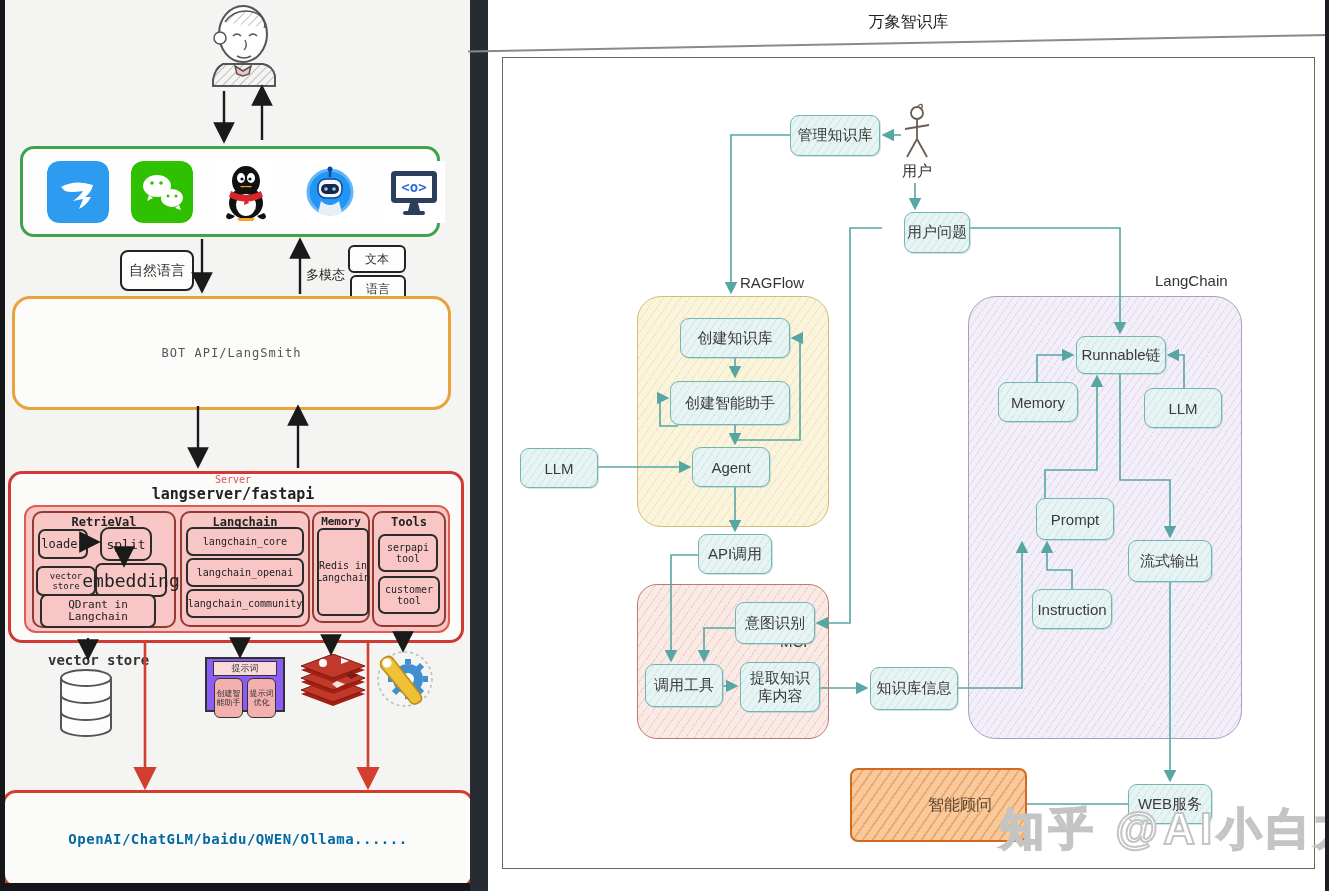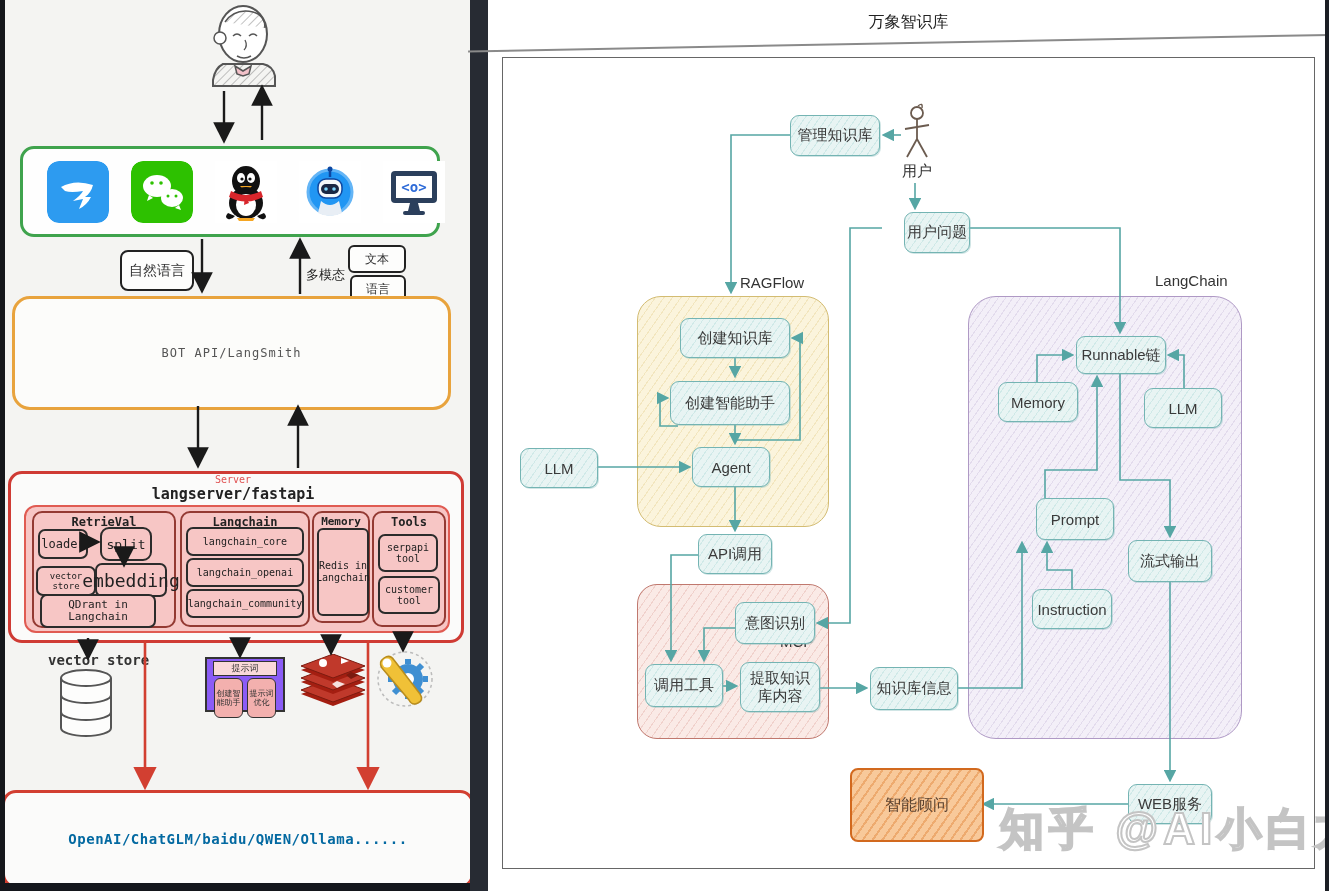--- a/index.html
+++ b/index.html
@@ -59,21 +59,21 @@
         font-size:15px;color:#3a3a3a;box-shadow:1px 1px 0 rgba(120,180,180,0.35);padding:2px;box-sizing:border-box;}
   .group-label{position:absolute;font-size:15px;color:#333;}
   .container-ragflow{left:149px;top:296px;width:190px;height:229px;border:1.6px solid #d3bc72;border-radius:24px;
         background:#fbf4dc;background-image:repeating-linear-gradient(125deg,rgba(222,196,120,0.30) 0 1px,transparent 1px 7px);}
   .container-mcp{left:149px;top:584px;width:190px;height:153px;border:1.6px solid #c0786e;border-radius:20px;
         background:#faeae6;background-image:repeating-linear-gradient(125deg,rgba(205,120,110,0.22) 0 1px,transparent 1px 7px);}
   .container-langchain{left:480px;top:296px;width:272px;height:441px;border:1.6px solid #af99c5;border-radius:28px;
         background:#f3eff8;background-image:repeating-linear-gradient(125deg,rgba(160,140,190,0.20) 0 1px,transparent 1px 6px);}
   .advisor{left:362px;top:768px;width:130px;height:70px;border:2px solid #d2691e;border-radius:8px;
         background:#f8c99a;background-image:repeating-linear-gradient(125deg,rgba(220,120,40,0.38) 0 2px,transparent 2px 8px);
-        display:flex;align-items:center;justify-content:center;font-size:16px;color:#5c4330;}
+        display:flex;align-items:center;justify-content:center;font-size:16px;color:#5c4330;padding-left:43px;}
   .user-label{position:absolute;font-size:15px;color:#333;}
   .watermark{left:512px;top:800px;width:330px;font-size:44px;font-weight:bold;letter-spacing:5px;color:#ffffff;
              -webkit-text-stroke:2px #c4c4c4;text-shadow:0 0 1px #cccccc;white-space:nowrap;}
   svg.overlay{position:absolute;left:0;top:0;pointer-events:none;}
 </style>
 </head>
 <body>
 
 <div class="canvas">
 

